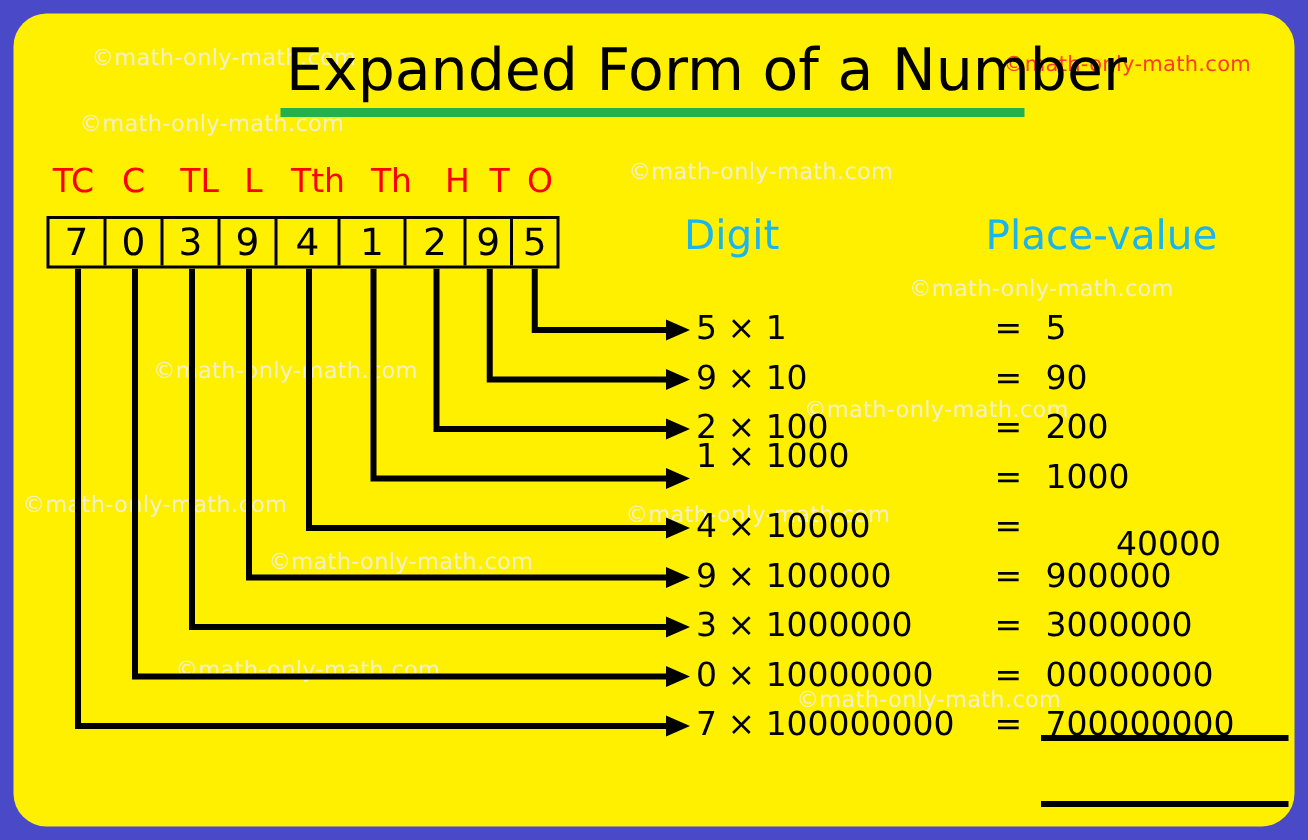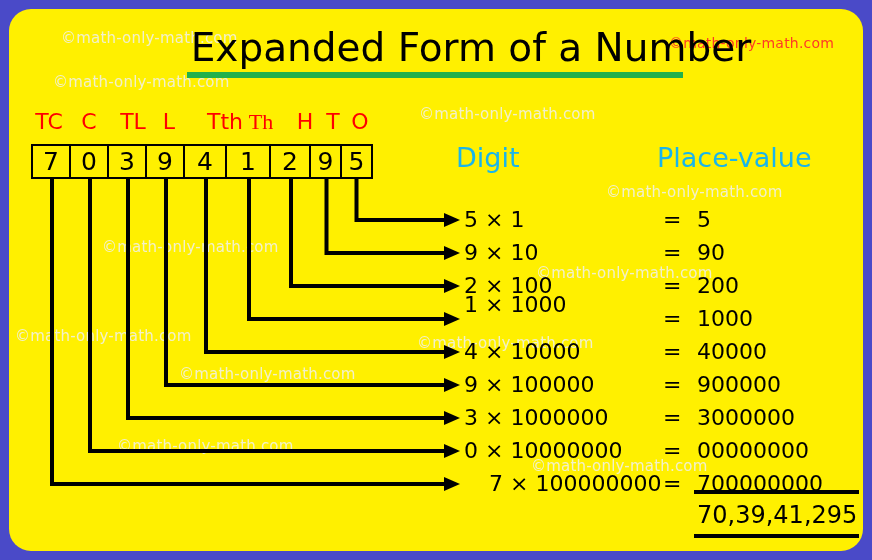--- a/index.html
+++ b/index.html
@@ -171,22 +171,22 @@
       </div>
 
     <div id="title">Expanded Form of a Number</div>
     <div id="title-rule"></div>
 
     <div id="abbr-layer">
         <div class="abbr" style="left: 40px;">TC</div>
         <div class="abbr" style="left: 80px;">C</div>
         <div class="abbr" style="left: 124px;">TL</div>
         <div class="abbr" style="left: 160px;">L</div>
-        <div class="abbr" style="left: 216px;">Tth</div>
-        <div class="abbr" style="left: 252px; font-family: Liberation Serif, serif;">Th</div>
+        <div class="abbr" style="left: 203px;">Tth</div>
+        <div class="abbr" style="left: 252px;">Th</div>
         <div class="abbr" style="left: 296px;">H</div>
         <div class="abbr" style="left: 324px;">T</div>
         <div class="abbr" style="left: 351px;">O</div>
       </div>
 
     <div id="digit-row">
         <div class="digit-cell" style="width: 38px;">7</div>
         <div class="digit-cell" style="width: 38px;">0</div>
         <div class="digit-cell" style="width: 38px;">3</div>
         <div class="digit-cell" style="width: 38px;">9</div>
@@ -233,33 +233,32 @@
         <div class="eq-sign" style="top: 233px;">=</div>
         <div class="eq-val" style="top: 233px;">90</div>
         <div class="eq-expr" style="top: 266px;">2 × 100</div>
         <div class="eq-sign" style="top: 266px;">=</div>
         <div class="eq-val" style="top: 266px;">200</div>
         <div class="eq-expr" style="top: 285px;">1 × 1000</div>
         <div class="eq-sign" style="top: 299px;">=</div>
         <div class="eq-val" style="top: 299px;">1000</div>
         <div class="eq-expr" style="top: 332px;">4 × 10000</div>
         <div class="eq-sign" style="top: 332px;">=</div>
-        <div class="eq-val" style="top: 332px;">40000</div>
+        <div class="eq-val" style="top: 344px; margin-left: 47px;">40000</div>
         <div class="eq-expr" style="top: 365px;">9 × 100000</div>
         <div class="eq-sign" style="top: 365px;">=</div>
         <div class="eq-val" style="top: 365px;">900000</div>
         <div class="eq-expr" style="top: 398px;">3 × 1000000</div>
         <div class="eq-sign" style="top: 398px;">=</div>
         <div class="eq-val" style="top: 398px;">3000000</div>
         <div class="eq-expr" style="top: 431px;">0 × 10000000</div>
         <div class="eq-sign" style="top: 431px;">=</div>
         <div class="eq-val" style="top: 431px;">00000000</div>
-        <div class="eq-expr" style="top: 464px; margin-left: 25px;">7 × 100000000</div>
+        <div class="eq-expr" style="top: 464px;">7 × 100000000</div>
         <div class="eq-sign" style="top: 464px;">=</div>
         <div class="eq-val" style="top: 464px;">700000000</div>
       </div>
 
     <div id="rule-top"></div>
-    <div id="total-value">70,39,41,295</div>
     <div id="rule-bottom"></div>
 
   </div>
 </div>
 
 </body></html>

